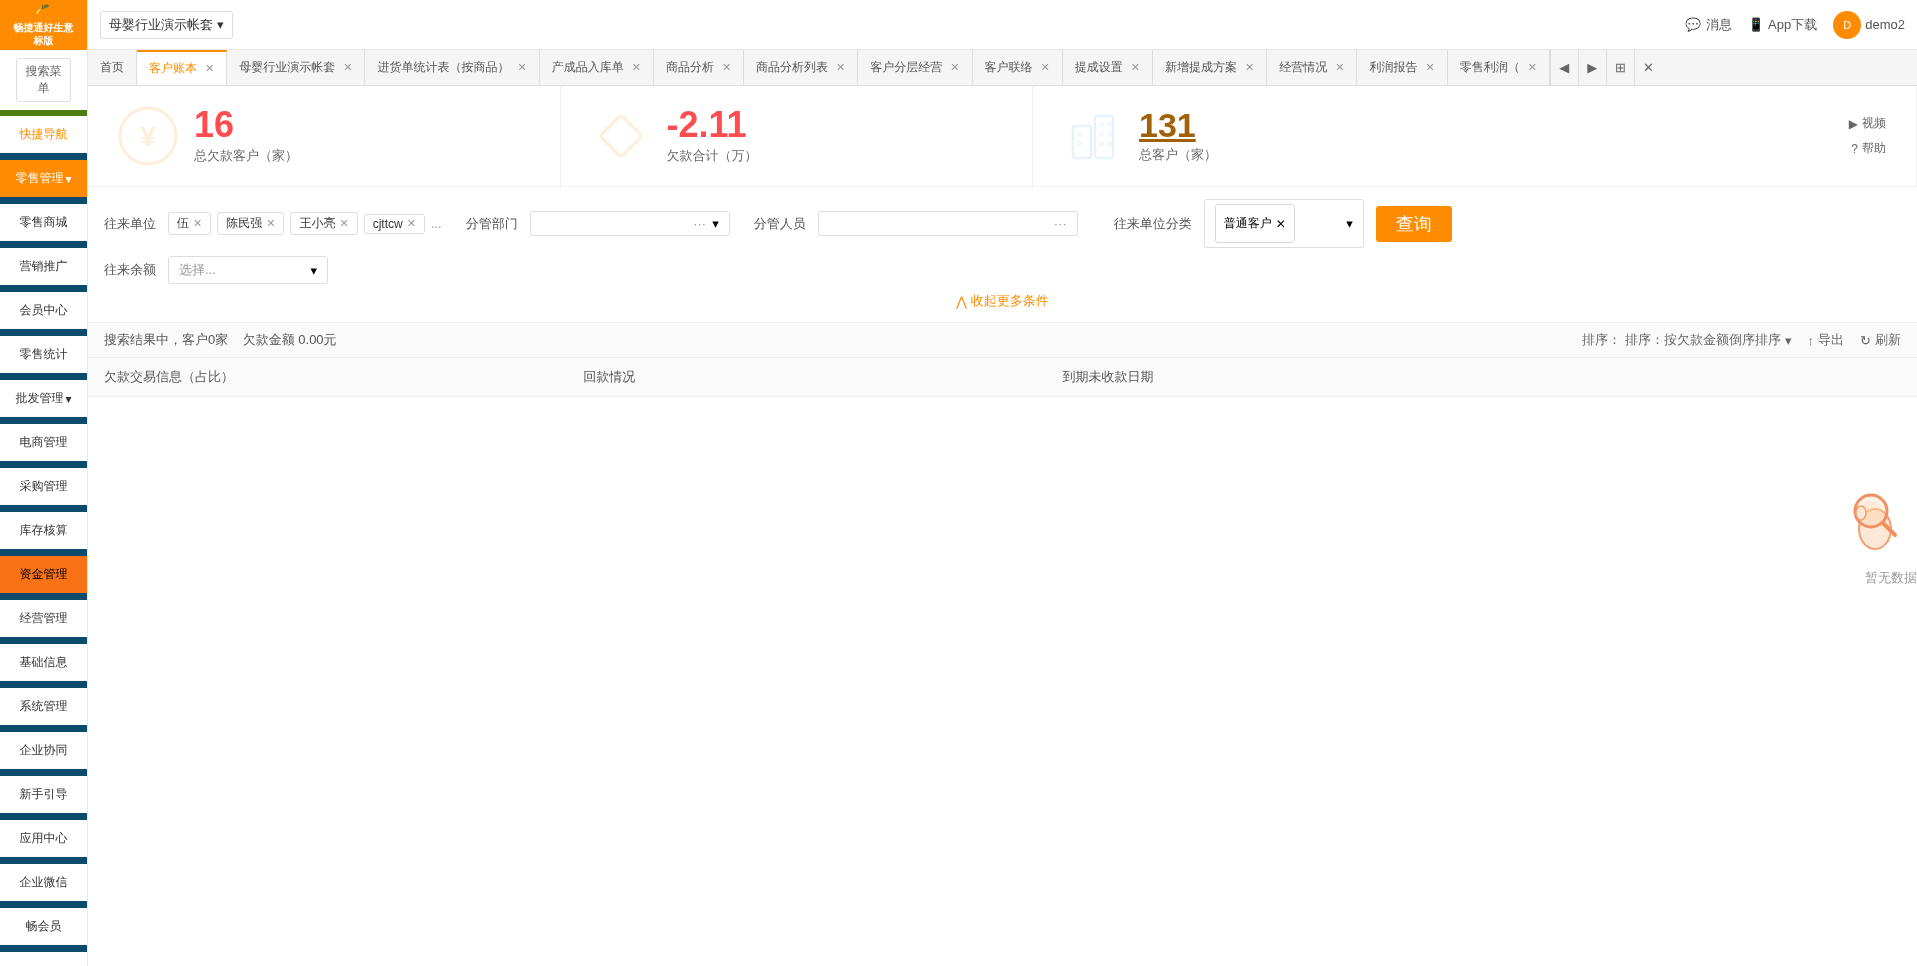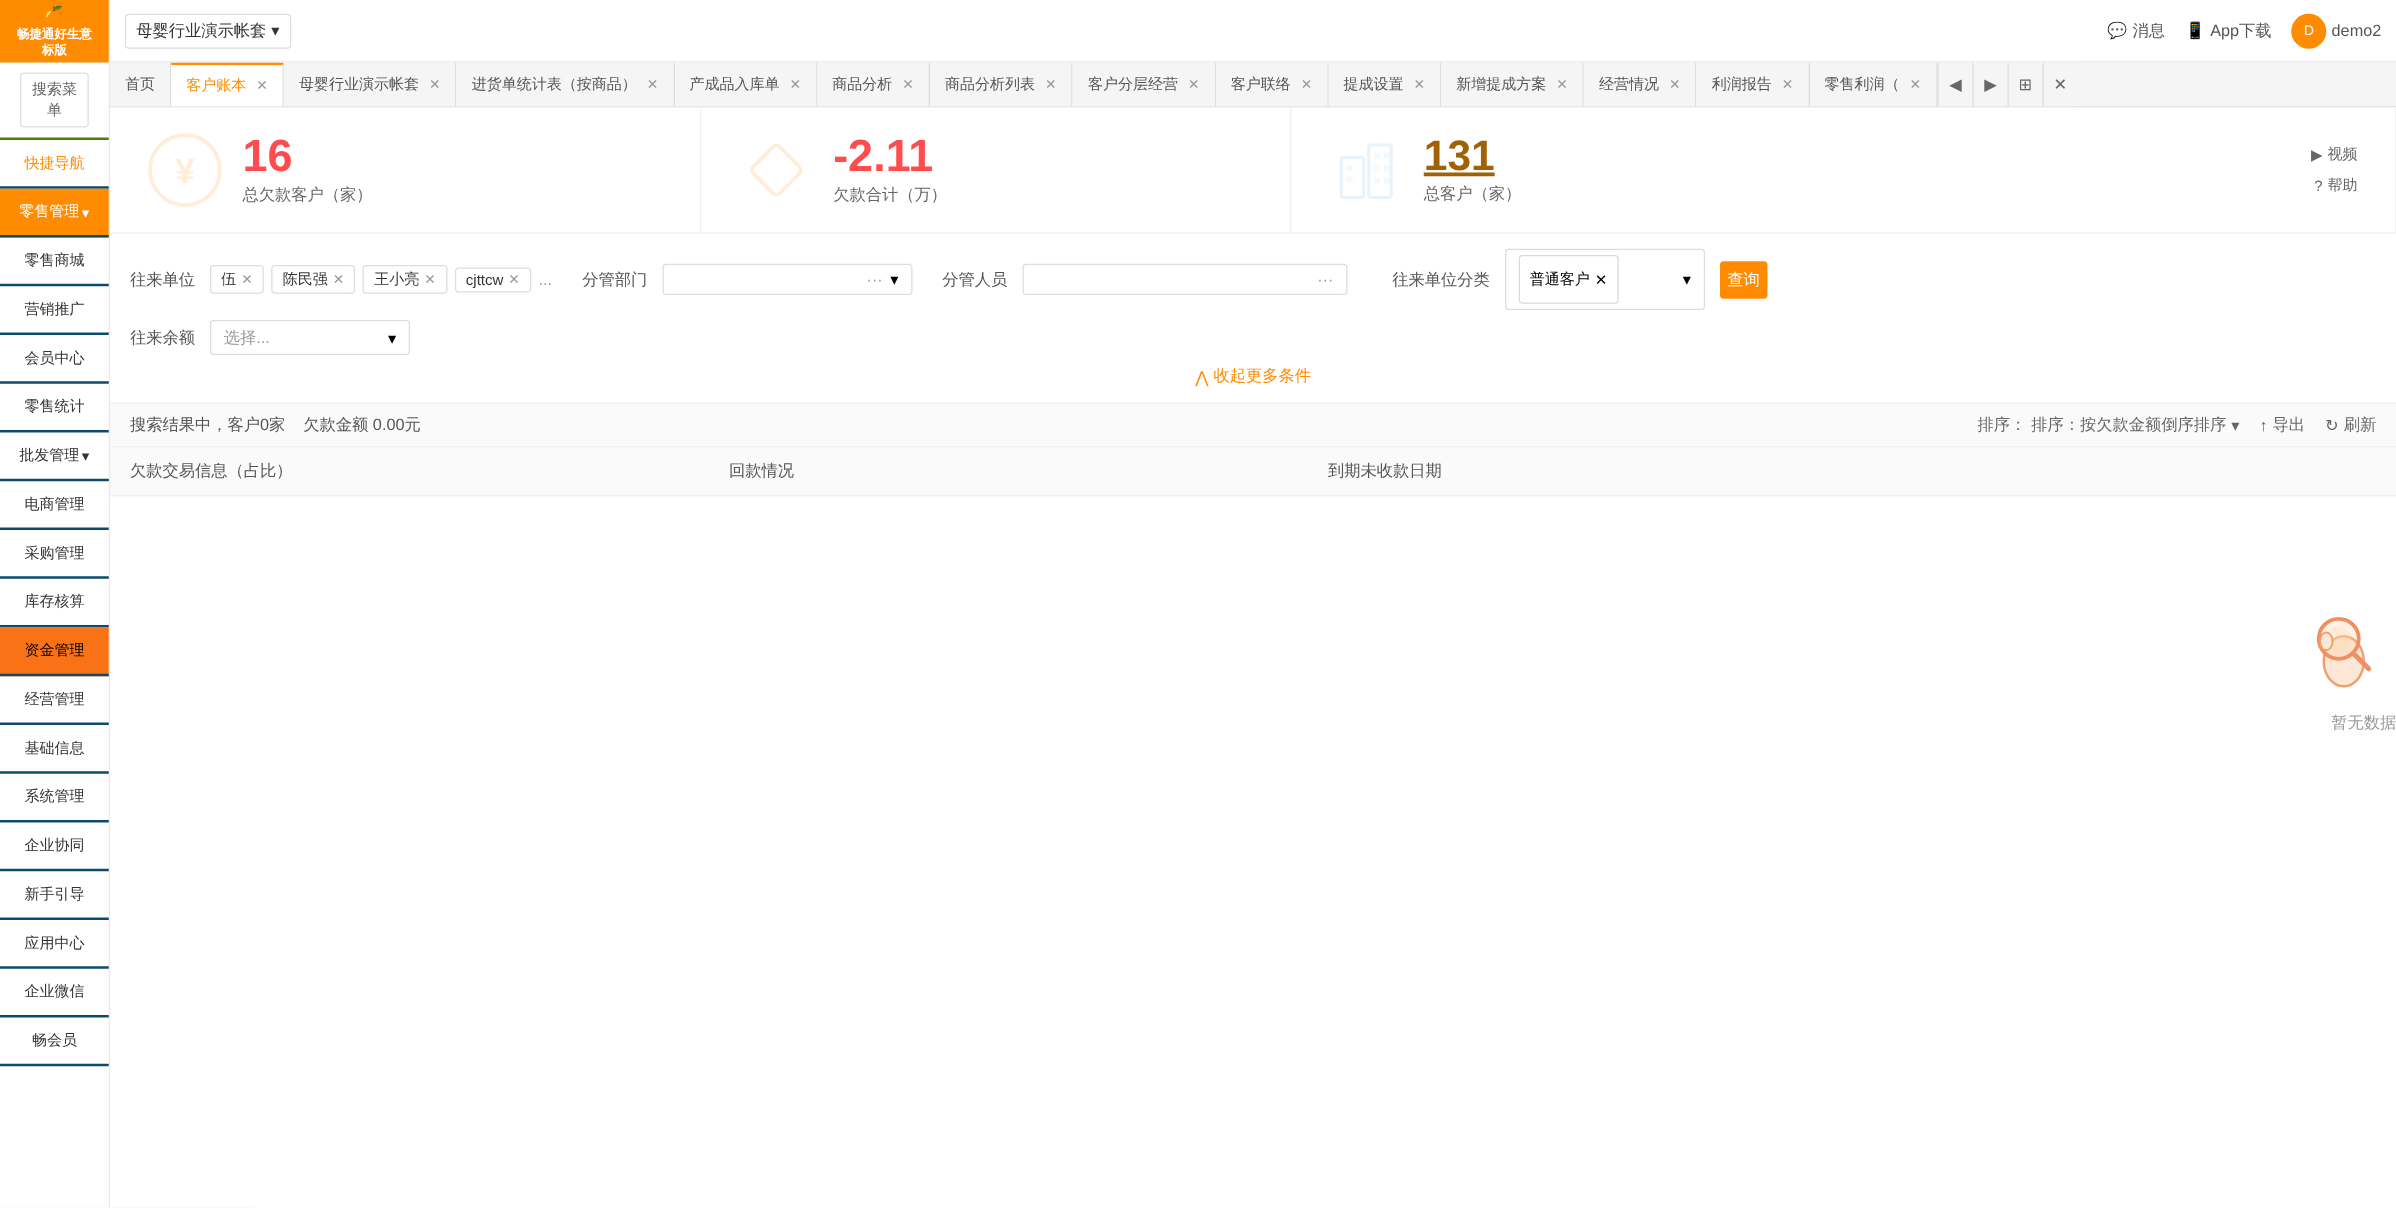--- a/index.html
+++ b/index.html
@@ -2,23 +2,23 @@
 <html><head>
   <meta charset="utf-8">
   <style>
     * { box-sizing: border-box; margin: 0; padding: 0; }
     body { font-family: "Microsoft YaHei", "PingFang SC", sans-serif; font-size: 13px; background: #f5f5f5; display: flex; height: 100vh; overflow: hidden; }
 
     
     .sidebar { width: 88px; background: #fff; display: flex; flex-direction: column; border-right: 1px solid #e8e8e8; flex-shrink: 0; }
     .sidebar-logo { background: #ff8c00; height: 50px; display: flex; align-items: center; justify-content: center; color: #fff; font-size: 12px; font-weight: bold; padding: 4px; }
     .sidebar-logo-inner { display: flex; flex-direction: column; align-items: center; line-height: 1.3; }
-    .sidebar-search { padding: 8px 16px; border-bottom: 2px solid #4d7c0f; }
+    .sidebar-search { padding: 8px 16px; border-bottom: 6px solid #4d7c0f; }
     .sidebar-search-btn { width: 100%; background: none; border: 1px solid #ddd; border-radius: 3px; padding: 4px; font-size: 12px; color: #666; cursor: pointer; }
-    .sidebar-nav-item { padding: 10px 6px; text-align: center; font-size: 12px; color: #333; cursor: pointer; border-bottom: 2px solid #0c4a6e; }
+    .sidebar-nav-item { padding: 10px 6px; text-align: center; font-size: 12px; color: #333; cursor: pointer; border-bottom: 7px solid #0c4a6e; }
     .sidebar-nav-item.active { background: #ff8c00; color: #fff; }
 
     
     .main { flex: 1; display: flex; flex-direction: column; overflow: hidden; }
 
     
     .topbar { height: 50px; background: #fff; border-bottom: 1px solid #e8e8e8; display: flex; align-items: center; padding: 0 12px; gap: 8px; }
     .topbar-dropdown { display: flex; align-items: center; gap: 4px; font-size: 13px; color: #333; cursor: pointer; padding: 4px 8px; border: 1px solid #ddd; border-radius: 3px; }
     .topbar-right { margin-left: auto; display: flex; align-items: center; gap: 16px; font-size: 13px; color: #555; }
     .topbar-right-item { display: flex; align-items: center; gap: 4px; cursor: pointer; }
@@ -53,21 +53,21 @@
     .filter-label { font-size: 13px; color: #555; white-space: nowrap; }
     .filter-tags { display: flex; align-items: center; gap: 6px; flex-wrap: wrap; }
     .filter-tag { display: flex; align-items: center; gap: 4px; background: #fff; border: 1px solid #ddd; border-radius: 3px; padding: 2px 8px; font-size: 12px; color: #333; }
     .filter-tag .close { cursor: pointer; color: #999; font-size: 11px; }
     .filter-more { color: #999; cursor: pointer; font-size: 13px; }
     .filter-select { display: flex; align-items: center; gap: 6px; border: 1px solid #ddd; border-radius: 3px; padding: 4px 10px; min-width: 160px; cursor: pointer; background: #fff; }
     .filter-select-label { font-size: 13px; color: #999; flex: 1; }
     .filter-input { display: flex; align-items: center; gap: 6px; border: 1px solid #ddd; border-radius: 3px; padding: 4px 10px; min-width: 240px; cursor: pointer; background: #fff; }
     .filter-input-label { font-size: 13px; color: #999; flex: 1; }
     .filter-tag-selected { display: flex; align-items: center; gap: 4px; border: 1px solid #d9d9d9; border-radius: 3px; padding: 10px 8px; font-size: 12px; background: #fff; }
-    .query-btn { background: #ff8c00; color: #fff; border: none; border-radius: 3px; padding: 6px 6px; cursor: pointer; font-size: 13px; }
+    .query-btn { background: #ff8c00; color: #fff; border: none; border-radius: 3px; padding: 6px 20px; cursor: pointer; font-size: 18px; }
     .collapse-btn { display: flex; align-items: center; gap: 4px; color: #ff8c00; cursor: pointer; font-size: 13px; background: none; border: none; }
 
     
     .result-bar { padding: 8px 16px; display: flex; align-items: center; justify-content: space-between; border-bottom: 1px solid #f0f0f0; background: #fafafa; }
     .result-info { font-size: 13px; color: #555; }
     .result-actions { display: flex; align-items: center; gap: 16px; font-size: 13px; color: #666; }
     .result-action-item { display: flex; align-items: center; gap: 4px; cursor: pointer; }
     .sort-select { display: flex; align-items: center; gap: 4px; cursor: pointer; }
 
     

